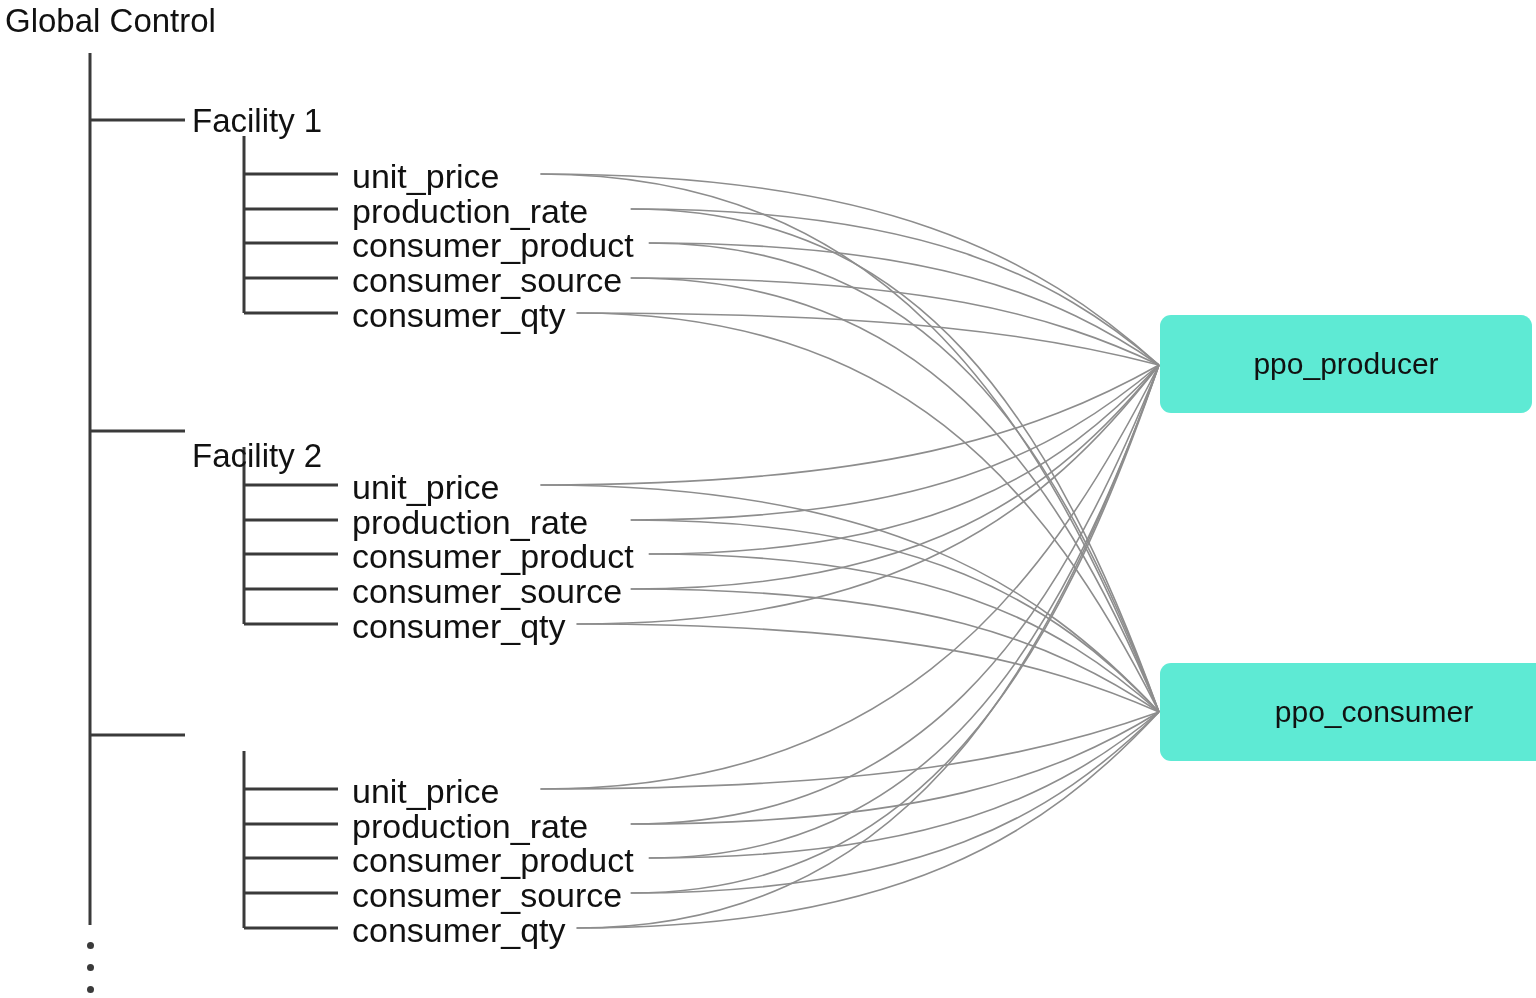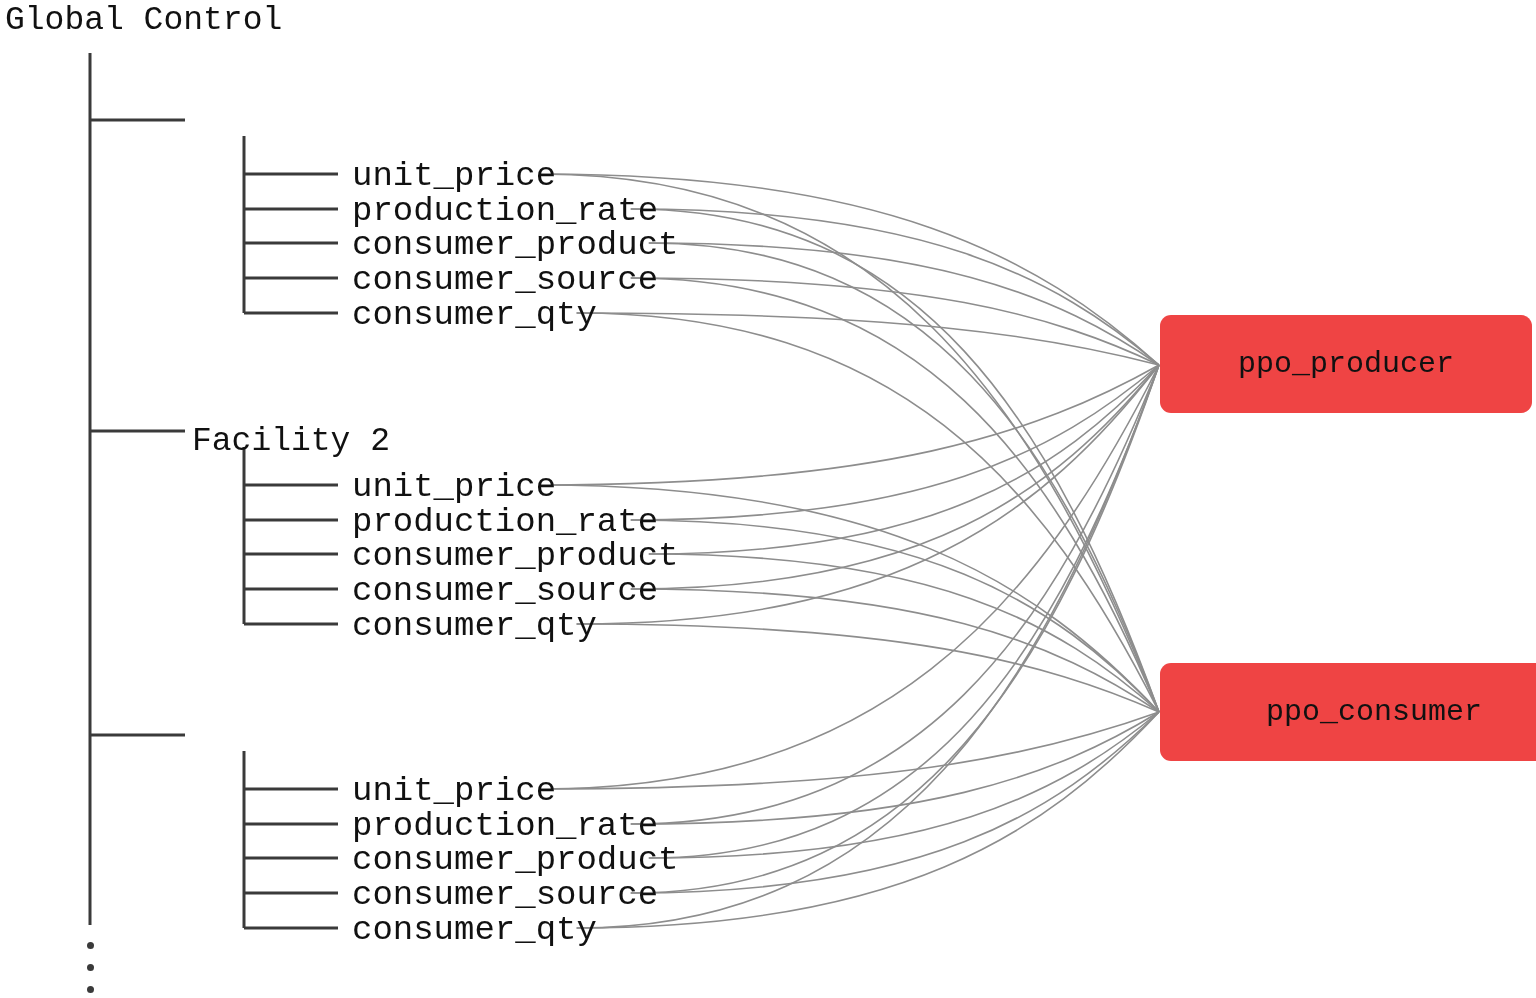--- a/index.html
+++ b/index.html
@@ -6,21 +6,21 @@
     margin: 0;
     padding: 0;
     background: #ffffff;
   }
   #canvas {
     position: relative;
     width: 1536px;
     height: 998px;
     background: #ffffff;
     overflow: hidden;
-    font-family: Liberation Mono, monospace;
+    font-family: Liberation Sans, sans-serif;
   }
   #edges {
     position: absolute;
     left: 0;
     top: 0;
     width: 1536px;
     height: 998px;
     pointer-events: none;
   }
   #tree-lines {
@@ -42,21 +42,21 @@
     letter-spacing: 0px;
   }
   .facility-label {
     font-size: 33px;
   }
   .leaf-label {
     font-size: 34px;
   }
   .agent-box {
     position: absolute;
-    background: #ef4444;
+    background: #5eead4;
     border-radius: 11px;
     display: flex;
     align-items: center;
     justify-content: center;
   }
   .agent-box-text {
     font-size: 30px;
     color: #111111;
     white-space: pre;
   }
@@ -126,27 +126,28 @@
       <line x1="244" y1="751" x2="244" y2="928" stroke="#3a3a3a" stroke-width="3" stroke-linecap="butt"></line>
       <line x1="244" y1="789" x2="338" y2="789" stroke="#3a3a3a" stroke-width="3" stroke-linecap="butt"></line>
       <line x1="244" y1="824" x2="338" y2="824" stroke="#3a3a3a" stroke-width="3" stroke-linecap="butt"></line>
       <line x1="244" y1="858" x2="338" y2="858" stroke="#3a3a3a" stroke-width="3" stroke-linecap="butt"></line>
       <line x1="244" y1="893" x2="338" y2="893" stroke="#3a3a3a" stroke-width="3" stroke-linecap="butt"></line>
       <line x1="244" y1="928" x2="338" y2="928" stroke="#3a3a3a" stroke-width="3" stroke-linecap="butt"></line>
     </svg>
 
   <div class="node-label root-label" style="left:5px; top:4px;">Global Control</div>
 
+  <div class="node-label facility-label" style="left:192px; top:104px;">Facility 1</div>
   <div class="node-label leaf-label" style="left:352px; top:159px;">unit_price</div>
   <div class="node-label leaf-label" style="left:352px; top:194px;">production_rate</div>
   <div class="node-label leaf-label" style="left:352px; top:228px;">consumer_product</div>
   <div class="node-label leaf-label" style="left:352px; top:263px;">consumer_source</div>
   <div class="node-label leaf-label" style="left:352px; top:298px;">consumer_qty</div>
 
-  <div class="node-label facility-label" style="left:192px; top:425px;">Facility 2</div>
+  <div class="node-label facility-label" style="left:192px; top:439px;">Facility 2</div>
   <div class="node-label leaf-label" style="left:352px; top:470px;">unit_price</div>
   <div class="node-label leaf-label" style="left:352px; top:505px;">production_rate</div>
   <div class="node-label leaf-label" style="left:352px; top:539px;">consumer_product</div>
   <div class="node-label leaf-label" style="left:352px; top:574px;">consumer_source</div>
   <div class="node-label leaf-label" style="left:352px; top:609px;">consumer_qty</div>
 
   <div class="node-label leaf-label" style="left:352px; top:774px;">unit_price</div>
   <div class="node-label leaf-label" style="left:352px; top:809px;">production_rate</div>
   <div class="node-label leaf-label" style="left:352px; top:843px;">consumer_product</div>
   <div class="node-label leaf-label" style="left:352px; top:878px;">consumer_source</div>

